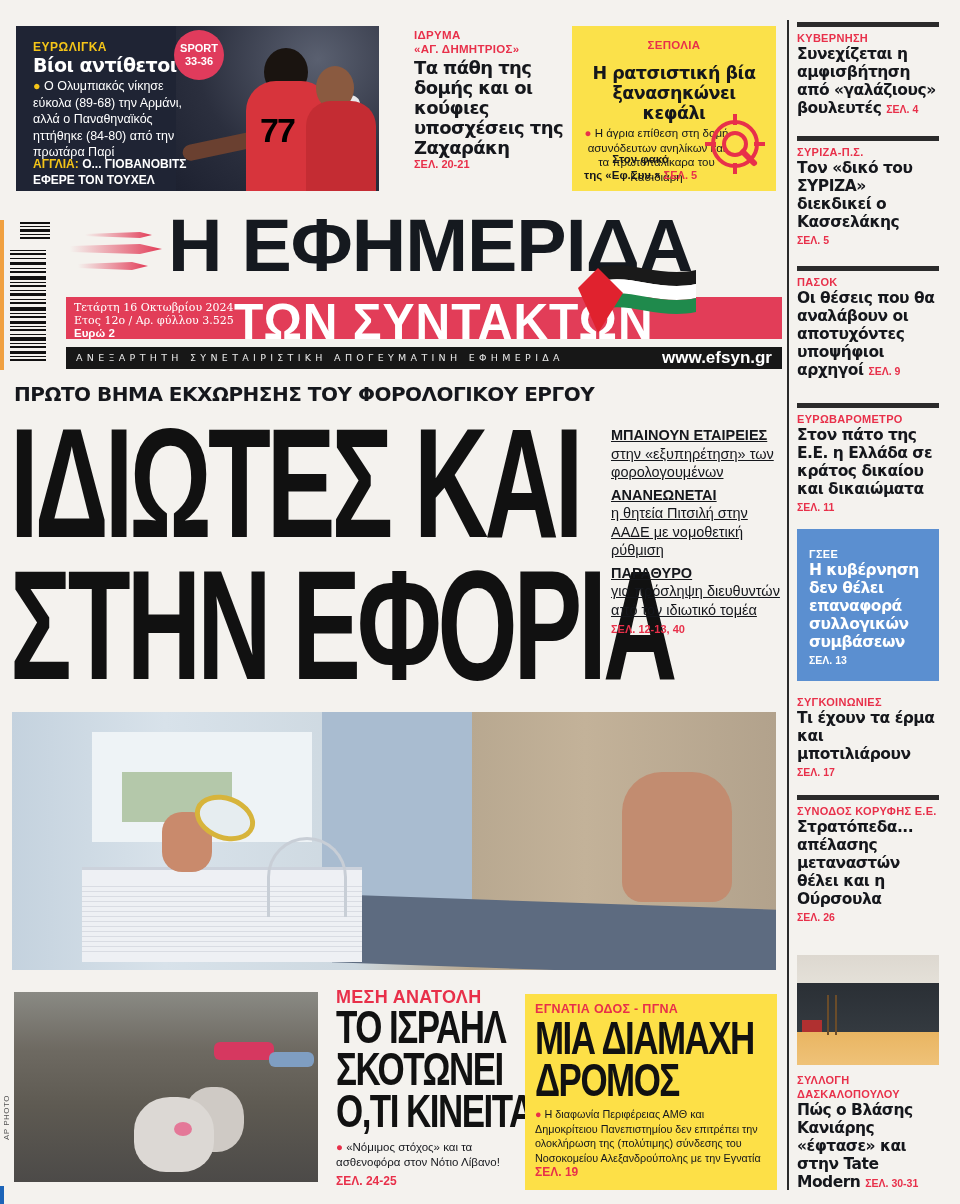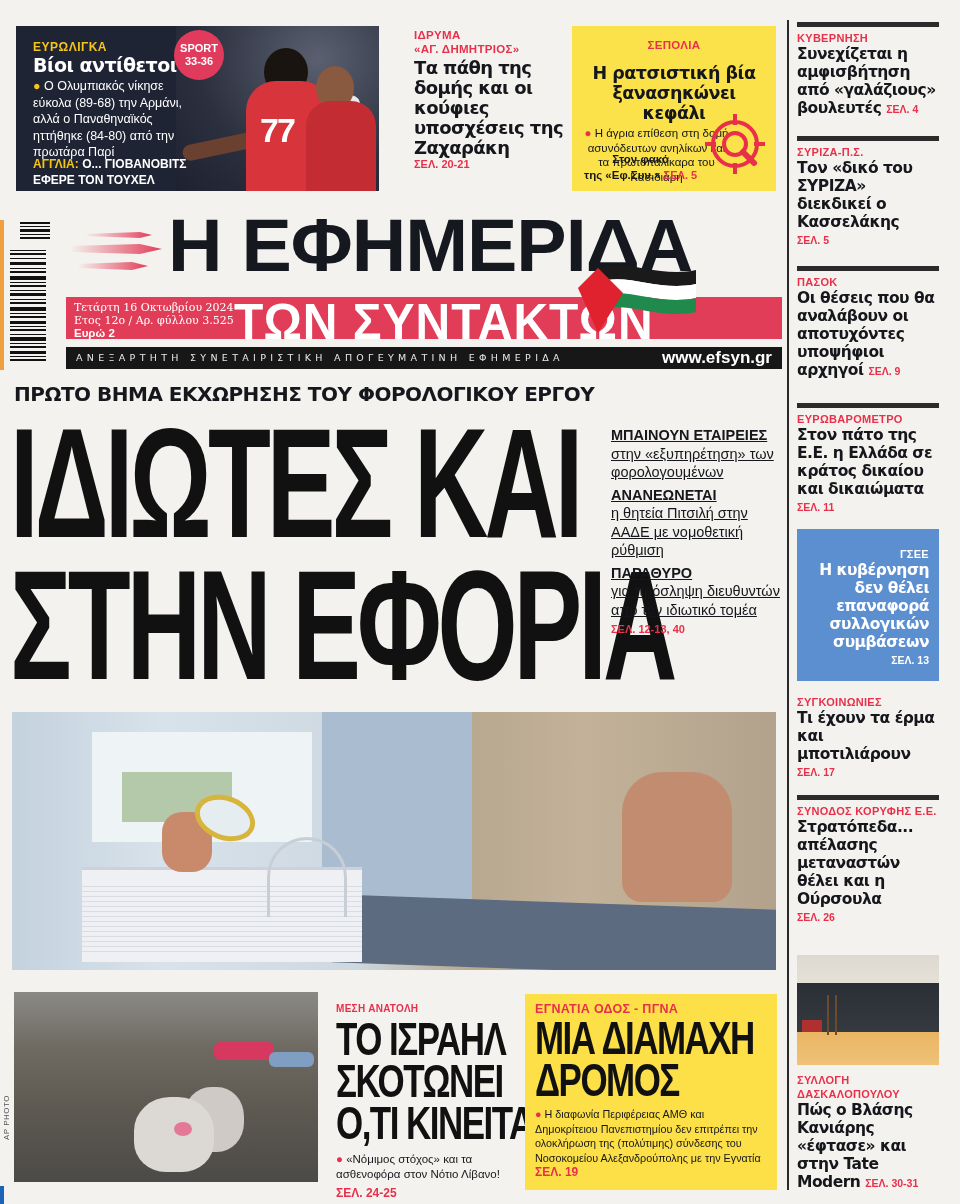--- a/index.html
+++ b/index.html
@@ -5,21 +5,21 @@
   * { box-sizing: border-box; margin: 0; padding: 0; }
   html, body { width: 960px; height: 1204px; background: #f4f2ee; overflow: hidden; }
   body { position: relative; font-family: "DejaVu Sans", sans-serif; color: #15171c; }
   .abs { position: absolute; }
 
   
   .sport-box { left: 16px; top: 26px; width: 363px; height: 165px; background: #1f2434; overflow: hidden; }
   .sport-photo { position: absolute; left: 160px; top: 0; width: 203px; height: 165px;
     background: radial-gradient(ellipse at 70% 20%, #5a6070 0%, #2b2f3e 60%, #1d2130 100%); }
   .player1 { position: absolute; left: 70px; top: 55px; width: 85px; height: 115px; background: #d7343c; border-radius: 30px 30px 0 0; }
-  .player1 .num { position: absolute; left: 14px; top: 30px; font: bold 34px "Liberation Sans", sans-serif; color: #ffffff; letter-spacing: -2px; }
+  .player1 .num { position: absolute; left: 14px; top: 30px; font: bold 34px "Liberation Sans", sans-serif; color: #000000; letter-spacing: -2px; }
   .head1 { position: absolute; left: 88px; top: 22px; width: 44px; height: 48px; background: #1a1410; border-radius: 50%; }
   .player2 { position: absolute; left: 130px; top: 75px; width: 70px; height: 95px; background: #c42c33; border-radius: 25px 25px 0 0; }
   .head2 { position: absolute; left: 140px; top: 40px; width: 38px; height: 44px; background: #8a5a40; border-radius: 50%; }
   .towel { position: absolute; left: 150px; top: 72px; width: 40px; height: 60px; background: #e9e9ec; border-radius: 8px; transform: rotate(-15deg); }
   .arm { position: absolute; left: 6px; top: 112px; width: 80px; height: 16px; background: #6a4030; border-radius: 8px; transform: rotate(-12deg); }
   .sport-badge { position: absolute; left: 158px; top: 4px; width: 50px; height: 50px; border-radius: 50%; background: #e03b5c;
     color: #fff; font: bold 11px "Liberation Sans", sans-serif; text-align: center; line-height: 13px; padding-top: 12px; }
   .sport-kicker { position: absolute; left: 17px; top: 14px; font: bold 12px "Liberation Sans", sans-serif; color: #f5c518; letter-spacing: 0.5px; }
   .sport-title { position: absolute; left: 17px; top: 28px; font: bold 19px "DejaVu Sans", sans-serif; color: #fff; letter-spacing: -0.5px; }
   .sport-body { position: absolute; left: 17px; top: 52px; width: 160px; font: 12.5px "Liberation Sans", sans-serif; color: #fff; line-height: 16.5px; }
@@ -41,21 +41,21 @@
 
   .vline { left: 787px; top: 20px; width: 2px; height: 1170px; background: #2a2a2a; }
 
   
   .rc { left: 797px; width: 142px; }
   .rc .bar { height: 5px; background: #2b2b2b; margin-bottom: 4px; }
   .rc .k { color: #e8304a; font: bold 11px "Liberation Sans", sans-serif; letter-spacing: 0.3px; line-height: 14px; }
   .rc .t { font: bold 15.5px "DejaVu Sans", sans-serif; line-height: 18px; letter-spacing: -0.5px; }
   .rc .s { color: #e8304a; font: bold 10.5px "Liberation Sans", sans-serif; margin-top: 3px; }
   .rc .t .s-inline { color: #e8304a; font: bold 10.5px "Liberation Sans", sans-serif; letter-spacing: 0; }
-  .gsee { background: #5b8fd0; padding: 18px 10px 10px 12px; height: 152px; text-align: right; }
+  .gsee { background: #5b8fd0; padding: 18px 10px 10px 12px; height: 152px; }
   .gsee .k, .gsee .t, .gsee .s { color: #fff; }
   .tate-img { height: 110px; background: linear-gradient(#ddd8d0 0%, #e4e0d8 25%, #2a2f35 25%, #343a40 70%, #e9b562 70%, #efc278 100%); position: relative; }
   .tate-img .ladder { position: absolute; left: 30px; top: 40px; width: 10px; height: 40px; border-left: 2px solid #6a4c2a; border-right: 2px solid #6a4c2a; }
   .tate-img .red { position: absolute; left: 5px; top: 65px; width: 20px; height: 12px; background: #b03030; }
 
   
   .barcode { left: 10px; top: 222px; width: 44px; height: 150px; }
   .orange-edge { left: 0; top: 220px; width: 4px; height: 150px; background: #f0a040; }
   .pens { left: 70px; top: 228px; width: 95px; height: 48px; }
   .mast-top { left: 168px; top: 206px; font: bold 74px "Liberation Sans", sans-serif; color: #15191f; letter-spacing: -1px; line-height: 80px; transform: scaleX(1.02); transform-origin: left; }
@@ -325,21 +325,21 @@
   <div class="rb1"></div>
     <div class="rb2"></div>
   <div class="teddy2"></div>
     <div class="teddy1"></div>
     <div class="teddy-nose"></div>
 </div>
 <div class="abs ap-credit">AP PHOTO</div>
 <div class="abs blue-edge"></div>
 
 <div class="abs israel">
-  <div class="kicker-red" style="font-size:10px;margin-top:12px;">ΜΕΣΗ ΑΝΑΤΟΛΗ</div>
+  <div class="kicker-red" style="font-size:18px;">ΜΕΣΗ ΑΝΑΤΟΛΗ</div>
   <div class="h">
     <div>ΤΟ ΙΣΡΑΗΛ</div>
     <div>ΣΚΟΤΩΝΕΙ</div>
     <div>Ο,ΤΙ ΚΙΝΕΙΤΑΙ</div>
   </div>
   <div class="b"><span class="dot">● </span><span>«Νόμιμος στόχος» και τα ασθενοφόρα στον Νότιο Λίβανο!</span></div>
   <div class="sel" style="font-size:12px;margin-top:4px;">ΣΕΛ. 24-25</div>
 </div>
 
 <div class="abs egnatia">

